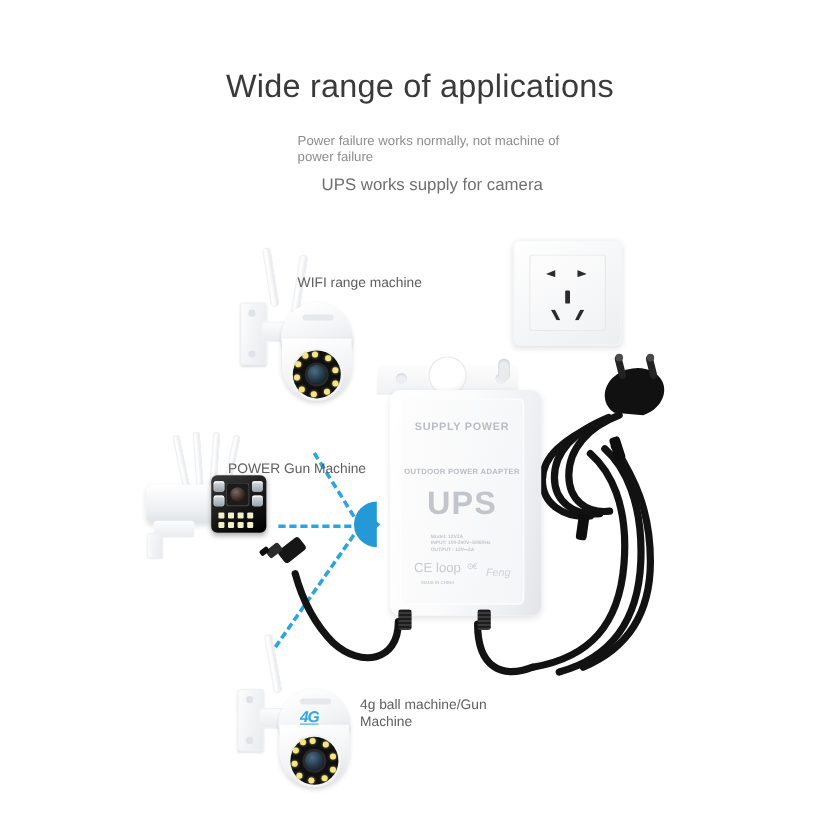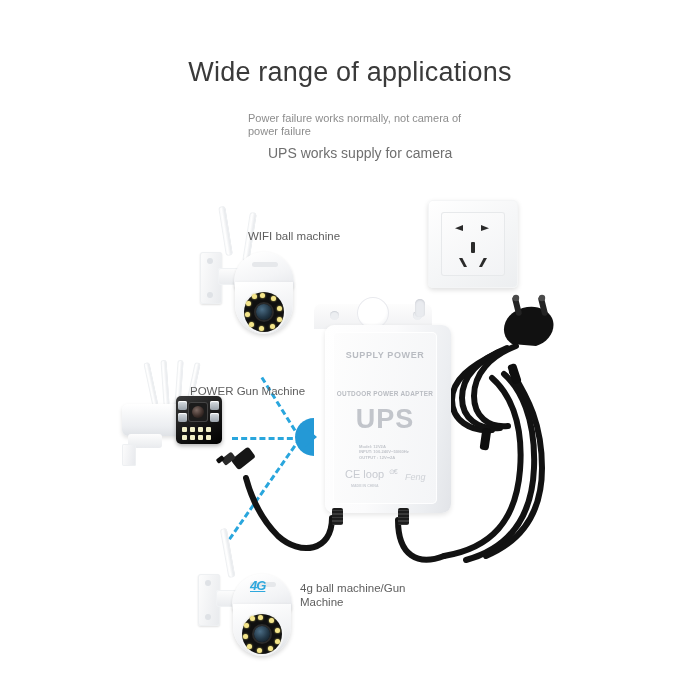--- a/index.html
+++ b/index.html
@@ -371,21 +371,21 @@
     border-radius: 2px;
     box-shadow: inset 0 0 0 1px #eef0f2;
   }
 </style>
 </head>
 <body>
 
 <div id="page">
 
   <div class="title">Wide range of applications</div>
-  <div class="sub1">Power failure works normally, not camera of power failure</div>
+  <div class="sub1">Power failure works normally, not machine of power failure</div>
   <div class="sub2">UPS works supply for camera</div>
 
   <div class="dash" style="left:300px; top:437px; width:72px; transform: rotate(-122deg);"></div>
   <div class="dash" style="left:232px; top:437px; width:70px;"></div>
   <div class="dash" style="left:300px; top:437px; width:132px; transform: rotate(125deg);"></div>
   <div class="hub"></div>
   <div class="hub-tip"></div>
 
   <svg id="cables" viewBox="0 0 700 700">
 
@@ -477,21 +477,21 @@
         <div class="ir" style="left:33px; top:25px;"></div>
         <div class="ir" style="left:26px; top:32px;"></div>
         <div class="ir" style="left:15px; top:34px;"></div>
         <div class="ir" style="left:5px;  top:30px;"></div>
         <div class="ir" style="left:1px;  top:20px;"></div>
         <div class="ir" style="left:2px;  top:9px;"></div>
         <div class="ir" style="left:8px;  top:2px;"></div>
       </div>
     </div>
   </div>
-  <div class="cam-label" id="label-ball">WIFI ball machine</div>
+  <div class="cam-label" id="label-ball">WIFI range machine</div>
 
   <div id="gun">
     <div class="g-ant" style="left:30px; top:2px;  transform:rotate(-12deg);"></div>
     <div class="g-ant" style="left:44px; top:0px;  transform:rotate(-4deg);"></div>
     <div class="g-ant" style="left:58px; top:0px;  transform:rotate(4deg);"></div>
     <div class="g-ant" style="left:72px; top:2px;  transform:rotate(12deg);"></div>
 
     <div class="g-body"></div>
     <div class="g-bracket"></div>
     <div class="g-foot"></div>
@@ -515,21 +515,21 @@
     </div>
   </div>
   <div class="cam-label" id="label-gun">POWER Gun Machine</div>
 
   <div class="ptz" id="cam-4g" style="left:198px; top:528px; width:120px; height:130px;">
     <div class="ant" style="left:26px; top:0px; transform: rotate(-10deg);"></div>
     <div class="bracket-plate"></div>
     <div class="bracket-arm"></div>
     <div class="dome-top" style="left:34px; top:46px;">
       <div class="dome-slot" style="left:18px; top:8px;"></div>
-      <div class="tag4g" style="left:18px; top:4px;text-decoration:underline;">4G</div>
+      <div class="tag4g" style="left:18px; top:16px;text-decoration:underline;">4G</div>
     </div>
     <div class="dome-ball" style="left:35px; top:76px;">
       <div class="lensring">
         <div class="lens"></div>
         <div class="ir" style="left:16px; top:1px;"></div>
         <div class="ir" style="left:27px; top:4px;"></div>
         <div class="ir" style="left:33px; top:14px;"></div>
         <div class="ir" style="left:33px; top:25px;"></div>
         <div class="ir" style="left:26px; top:32px;"></div>
         <div class="ir" style="left:15px; top:34px;"></div>

